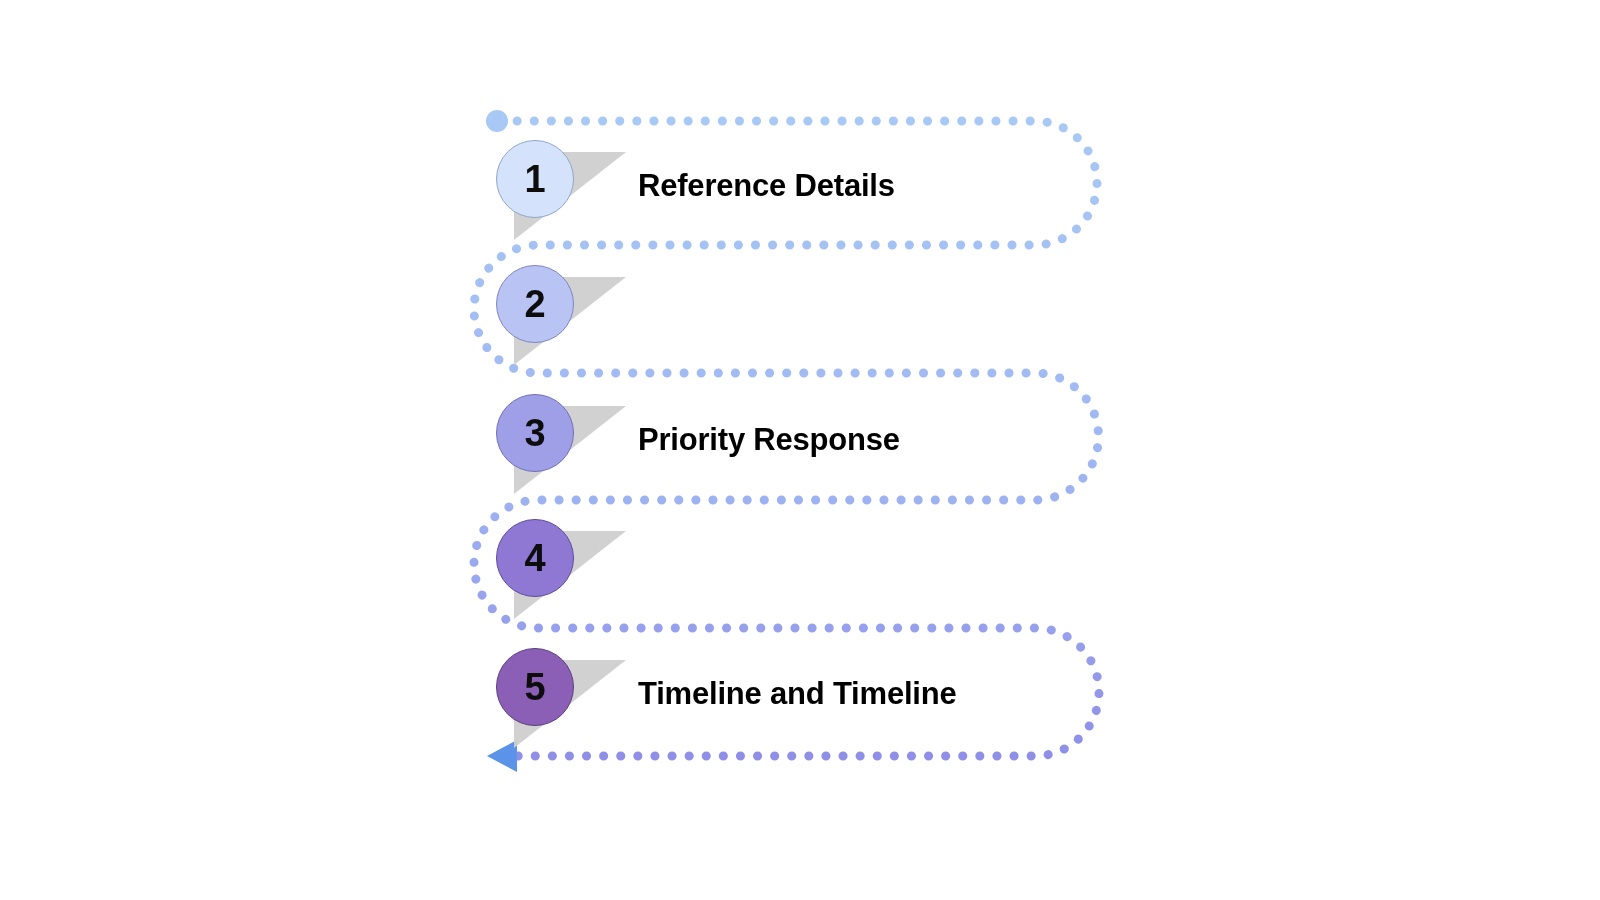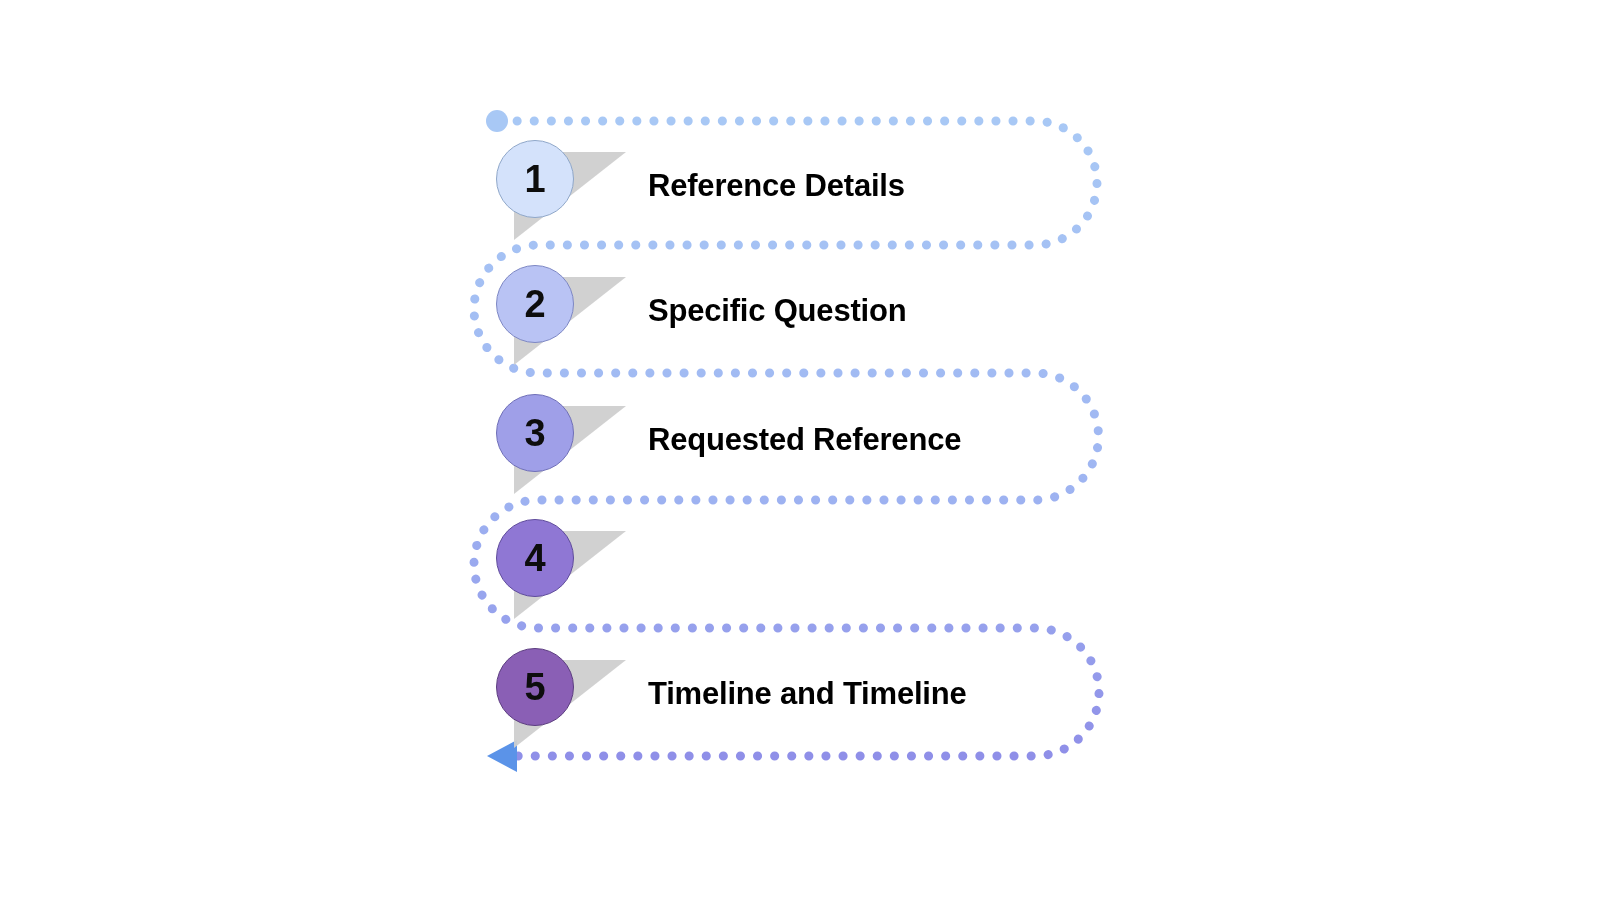--- a/index.html
+++ b/index.html
@@ -60,21 +60,21 @@
     font-weight:700;
     color:#0d0d0d;
     box-sizing:border-box;
   }
   .label{
     font-size:31px;
     font-weight:700;
     color:#000000;
     white-space:nowrap;
     letter-spacing:-.2px;
-    margin-left:20px;
+    margin-left:10px;
   }
 </style>
 </head>
 <body>
 
 <div id="stage">
 
   <svg id="pathLayer" viewBox="0 0 1600 900">
     <defs>
       <linearGradient id="dotGrad" x1="0" y1="0" x2="0" y2="1">
@@ -114,31 +114,30 @@
       <div class="label">Reference Details</div>
     </div>
 
     <div class="step" style="left:488px; top:263px;">
       <div class="badge-wrap">
         <div class="shadow-tri"></div>
         <div class="badge" style="background:#b9c3f4;border:1px solid #7d87c4;">
           <span>2</span>
         </div>
       </div>
-      <div class="label">Specific Question</div>
     </div>
 
     <div class="step" style="left:488px; top:392px;">
       <div class="badge-wrap">
         <div class="shadow-tri"></div>
         <div class="badge" style="background:#9f9fe8;border:1px solid #6f6fb8;">
           <span>3</span>
         </div>
       </div>
-      <div class="label">Requested Reference</div>
+      <div class="label">Priority Response</div>
     </div>
 
     <div class="step" style="left:488px; top:517px;">
       <div class="badge-wrap">
         <div class="shadow-tri"></div>
         <div class="badge" style="background:#8f77d4;border:1px solid #5f4b9c;">
           <span>4</span>
         </div>
       </div>
     </div>

